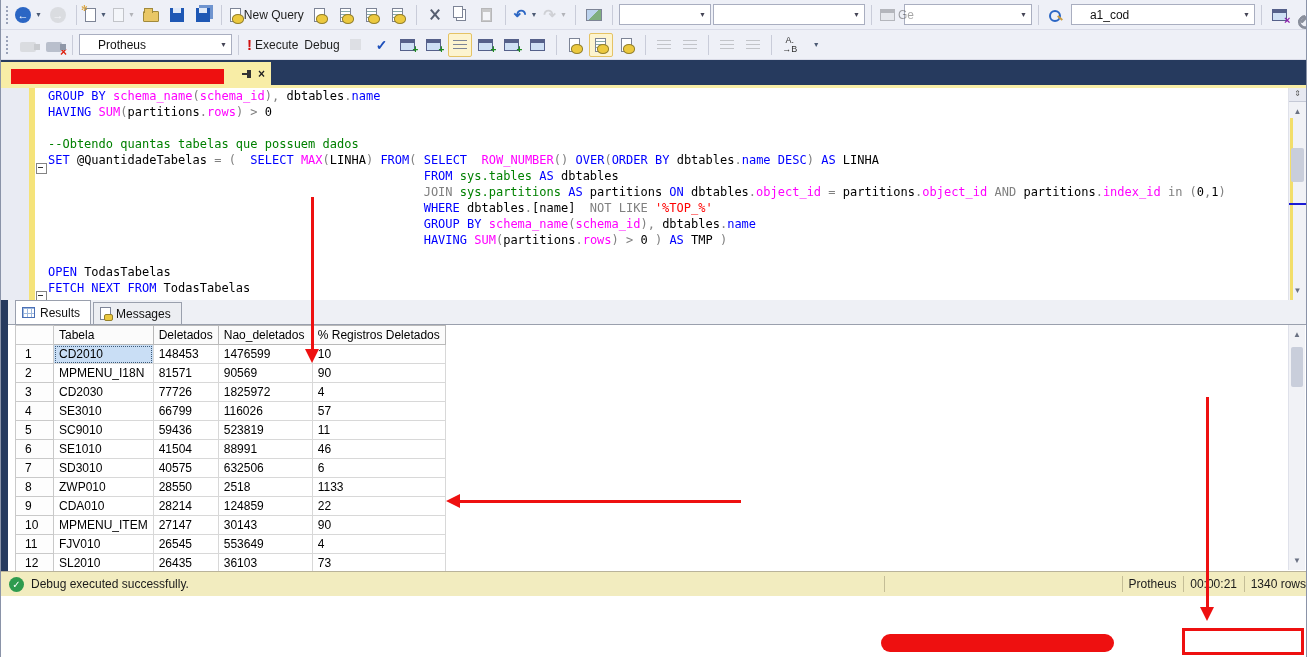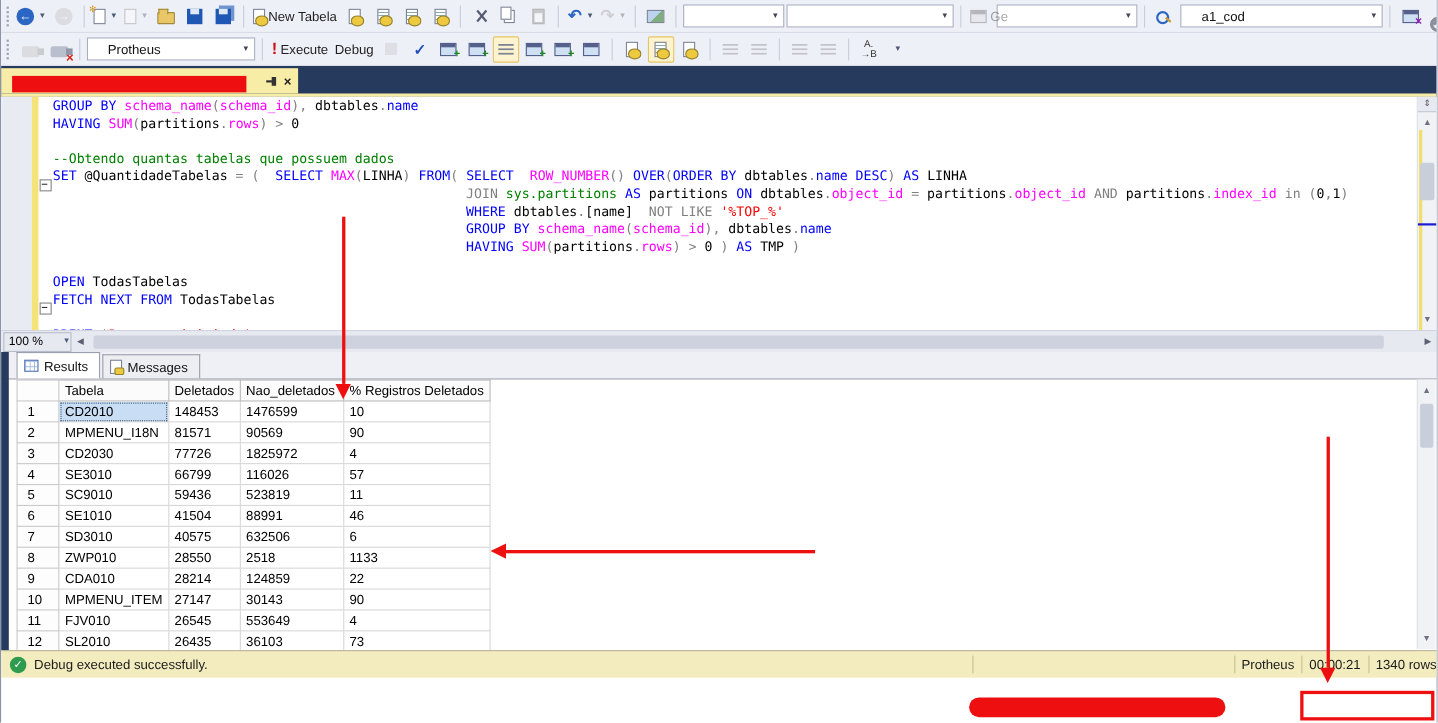--- a/index.html
+++ b/index.html
@@ -170,21 +170,21 @@
       </span>
     <span class="btn">
         <span class="ic ic-floppy"></span>
       </span>
     <span class="btn">
         <span class="ic ic-floppy multi"></span>
       </span>
     <span class="sep"></span>
     <span class="btn">
         <span class="ic ic-page db"></span>
-        <span class="lbl">New Tabela</span>
+        <span class="lbl">New Query</span>
       </span>
     <span class="btn">
         <span class="ic ic-page db"></span>
       </span>
     <span class="btn">
         <span class="ic ic-page db lines"></span>
       </span>
     <span class="btn">
         <span class="ic ic-page db lines"></span>
       </span>
@@ -352,20 +352,24 @@
           <span class="fold-col"></span>
           <span class="code-text"></span>
         </div>
         <div class="code-line">
           <span class="fold-col"></span>
           <span class="code-text"><span class="tk-c">--Obtendo quantas tabelas que possuem dados</span></span>
         </div>
         <div class="code-line">
           <span class="fold-col has-box"></span>
           <span class="code-text"><span class="tk-k">SET </span><span class="tk-p">@QuantidadeTabelas </span><span class="tk-g">= (  </span><span class="tk-k">SELECT </span><span class="tk-f">MAX</span><span class="tk-g">(</span><span class="tk-p">LINHA</span><span class="tk-g">) </span><span class="tk-k">FROM</span><span class="tk-g">( </span><span class="tk-k">SELECT  </span><span class="tk-f">ROW_NUMBER</span><span class="tk-g">() </span><span class="tk-k">OVER</span><span class="tk-g">(</span><span class="tk-k">ORDER BY </span><span class="tk-p">dbtables</span><span class="tk-g">.</span><span class="tk-k">name </span><span class="tk-k">DESC</span><span class="tk-g">) </span><span class="tk-k">AS </span><span class="tk-p">LINHA</span></span>
+        </div>
+        <div class="code-line">
+          <span class="fold-col"></span>
+          <span class="code-text"><span class="ind" style="width: 52ch;"></span><span class="tk-k">FROM </span><span class="tk-t">sys.tables </span><span class="tk-k">AS </span><span class="tk-p">dbtables</span></span>
         </div>
         <div class="code-line">
           <span class="fold-col"></span>
           <span class="code-text"><span class="ind" style="width: 52ch;"></span><span class="tk-g">JOIN </span><span class="tk-t">sys.partitions </span><span class="tk-k">AS </span><span class="tk-p">partitions </span><span class="tk-k">ON </span><span class="tk-p">dbtables</span><span class="tk-g">.</span><span class="tk-f">object_id </span><span class="tk-g">= </span><span class="tk-p">partitions</span><span class="tk-g">.</span><span class="tk-f">object_id </span><span class="tk-g">AND </span><span class="tk-p">partitions</span><span class="tk-g">.</span><span class="tk-f">index_id </span><span class="tk-g">in (</span><span class="tk-p">0</span><span class="tk-g">,</span><span class="tk-p">1</span><span class="tk-g">)</span></span>
         </div>
         <div class="code-line">
           <span class="fold-col"></span>
           <span class="code-text"><span class="ind" style="width: 52ch;"></span><span class="tk-k">WHERE </span><span class="tk-p">dbtables</span><span class="tk-g">.</span><span class="tk-p">[name]  </span><span class="tk-g">NOT LIKE </span><span class="tk-s">'%TOP_%'</span></span>
         </div>
         <div class="code-line">
@@ -400,31 +404,20 @@
     <div class="vscroll">
       <span class="splitgrip">⇕</span>
       <span class="sarr up">▲</span>
       <span class="annline" style="top:30px;height:200px"></span>
       <span class="thumb" style="top:60px;height:34px"></span>
       <span class="caretmark" style="top:115px"></span>
       <span class="sarr dn">▼</span>
     </div>
   </div>
 
-  <div class="ed-bottom">
-    <span class="zoom-combo">
-        <span class="cv">100 %</span>
-        <span class="caret">▼</span>
-      </span>
-    <span class="hs-arr">◀</span>
-    <span class="hs-track">
-        <span class="hs-thumb"></span>
-      </span>
-    <span class="hs-right">▶</span>
-  </div>
 
   <div class="res-tabs">
     <span class="res-tab active">
         <span class="ic-dbgrid"></span>
         <span>Results</span>
       </span>
     <span class="res-tab">
         <span class="msg-ic"></span>
         <span>Messages</span>
       </span>

